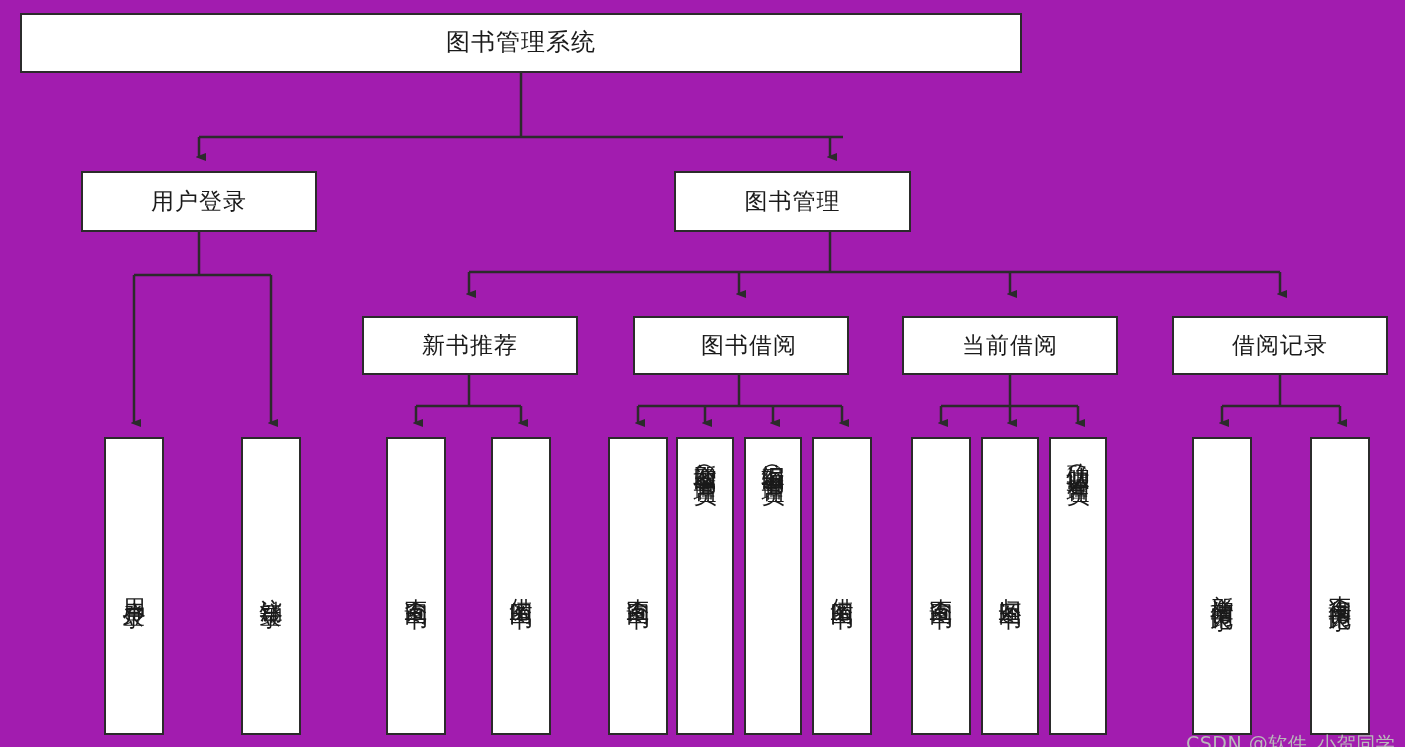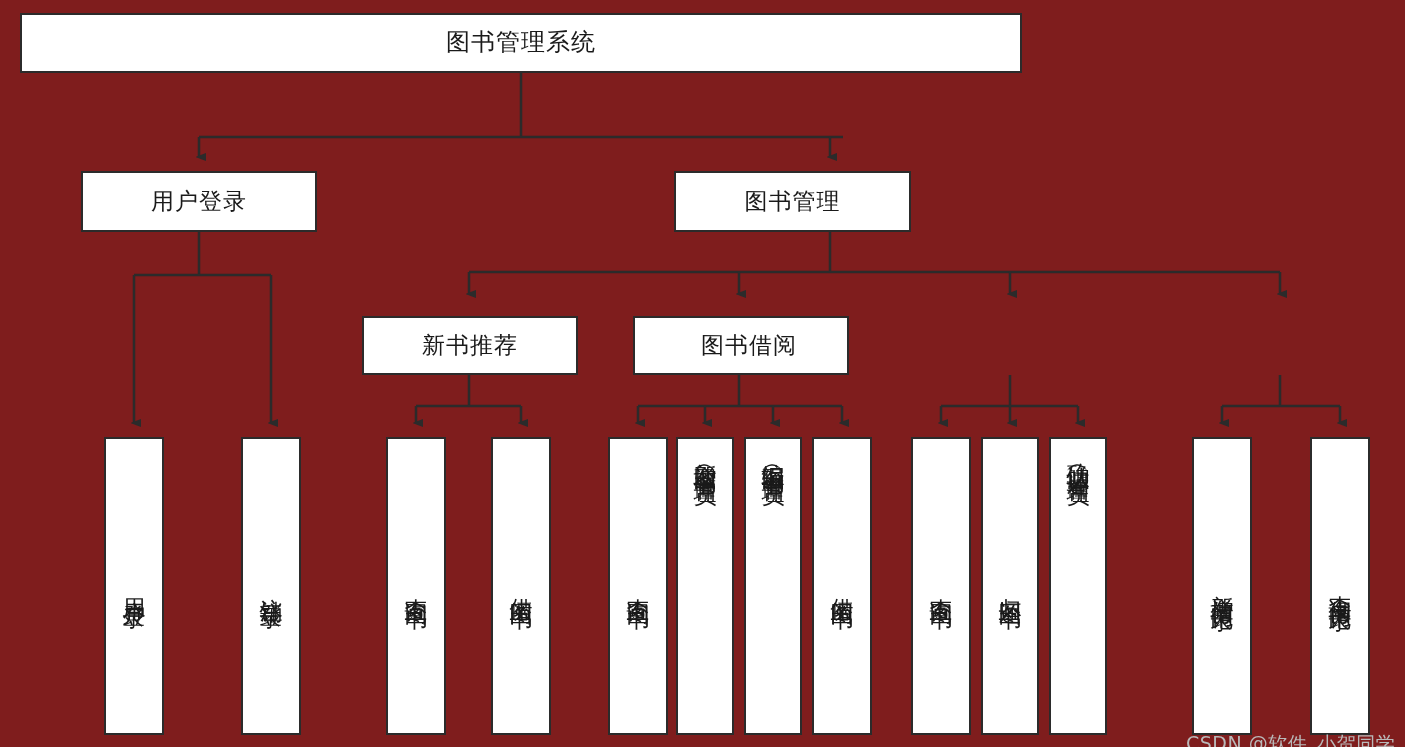--- a/index.html
+++ b/index.html
@@ -8,21 +8,21 @@
     padding: 0;
     background: #ffffff;
   }
   body {
     font-family: "DejaVu Sans", "Liberation Sans", sans-serif;
   }
   #diagram-root {
     position: relative;
     width: 1405px;
     height: 747px;
-    background: #7f1d1d;
+    background: #a21caf;
     overflow: hidden;
   }
   #edge-layer {
     position: absolute;
     left: 0;
     top: 0;
     width: 1405px;
     height: 747px;
     pointer-events: none;
   }
@@ -147,21 +147,27 @@
   </div>
 
   <div class="node horiz" style="left:362px; top:316px; width:216px; height:59px;justify-content:center;">
     <span class="node-label">新书推荐</span>
   </div>
 
   <div class="node horiz" style="left:633px; top:316px; width:216px; height:59px;padding-left:16px;">
     <span class="node-label">图书借阅</span>
   </div>
 
-
+  <div class="node horiz" style="left:902px; top:316px; width:216px; height:59px;">
+    <span class="node-label">当前借阅</span>
+  </div>
+
+  <div class="node horiz" style="left:1172px; top:316px; width:216px; height:59px;">
+    <span class="node-label">借阅记录</span>
+  </div>
 
   <div class="node vert centered" style="left:104px; top:437px; width:60px; height:298px;">
     <span class="node-label">用户登录</span>
   </div>
 
   <div class="node vert centered" style="left:241px; top:437px; width:60px; height:298px;">
     <span class="node-label">注销登录</span>
   </div>
 
   <div class="node vert centered" style="left:386px; top:437px; width:60px; height:298px;">

